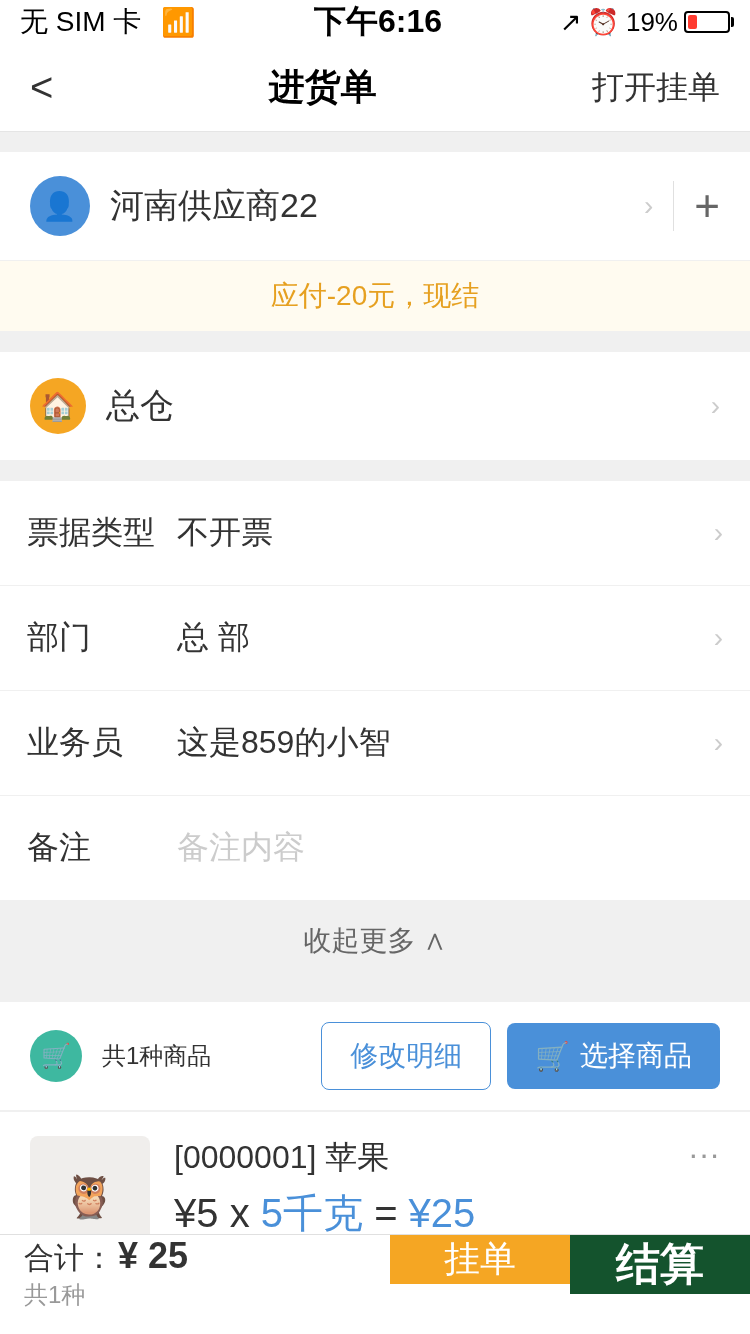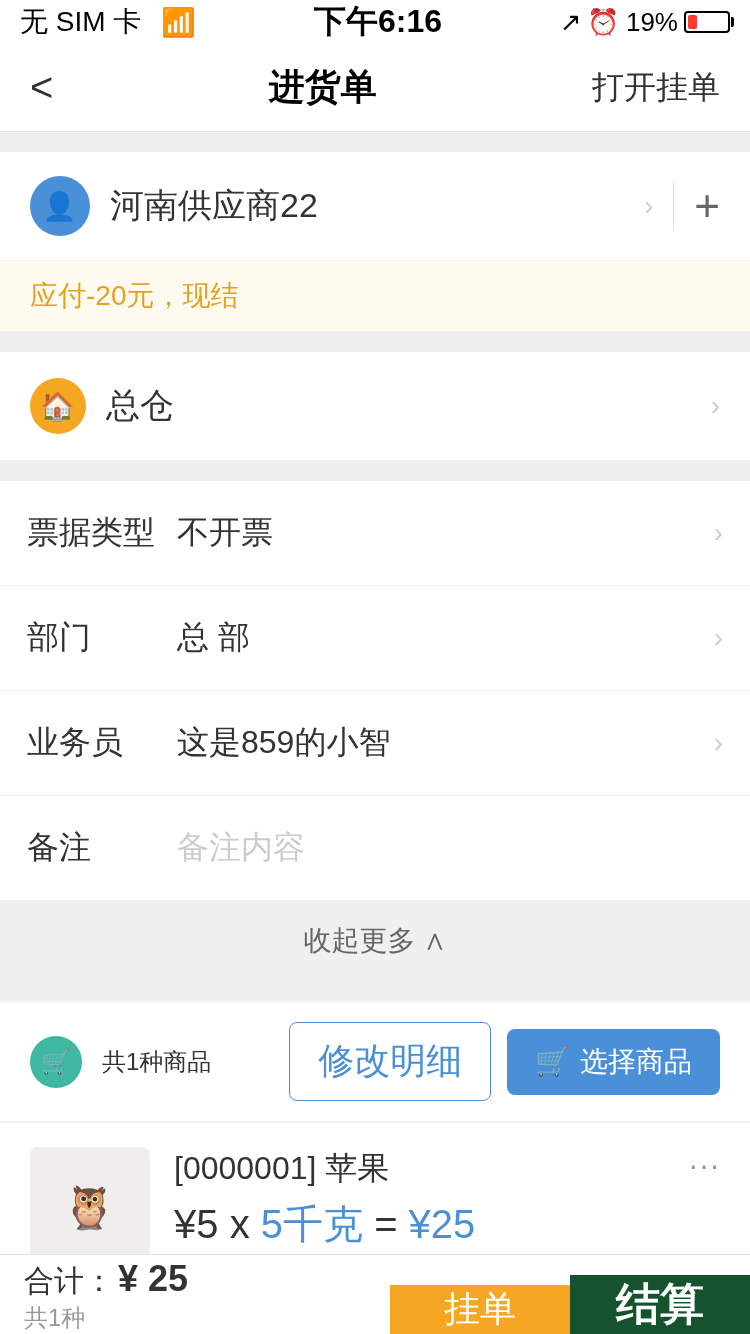--- a/index.html
+++ b/index.html
@@ -76,20 +76,21 @@
     .divider-vertical { width: 1px; background: #e0e0e0; height: 50px; margin: 0 20px; }
     .plus-btn { font-size: 44px; color: #666; cursor: pointer; }
 
     
     .info-banner {
       background: #fffbf0;
       padding: 16px 30px;
       font-size: 28px;
       color: #e6a020;
       border-bottom: 1px solid #f0f0f0;
+      text-align: center;
     }
 
     
     .warehouse-row {
       display: flex;
       align-items: center;
       padding: 26px 30px;
     }
     .warehouse-icon {
       width: 56px; height: 56px; border-radius: 50%; background: #f5a623;
@@ -143,21 +144,21 @@
       display: flex; align-items: center; justify-content: center;
       color: #fff; font-size: 24px; margin-right: 20px; flex-shrink: 0;
     }
     .product-count-text { flex: 1; font-size: 24px; color: #333; }
     .btn-modify {
       border: 1.5px solid #4a90d9;
       color: #4a90d9;
       background: #fff;
       border-radius: 8px;
       padding: 14px 28px;
-      font-size: 36px;
+      font-size: 28px;
       cursor: pointer;
       margin-right: 16px;
     }
     .btn-select {
       background: #4a90d9;
       color: #fff;
       border: none;
       border-radius: 8px;
       padding: 14px 28px;
       font-size: 28px;
@@ -185,23 +186,23 @@
     .product-name { font-size: 32px; color: #333; margin-bottom: 6px; }
     .product-price { font-size: 40px; color: #333; }
     .price-highlight { color: #4a90d9; }
     .more-btn { font-size: 32px; color: #999; align-self: flex-start; cursor: pointer; }
 
     
     .bottom-bar {
       position: fixed;
       bottom: 0;
       width: 750px;
-      height: 80px;
-      display: flex;
-      align-items: flex-end;
+      height: 100px;
+      display: flex;
+      align-items: flex-start;
       background: #fff;
       border-top: 1px solid #e0e0e0;
     }
     .total-section {
       flex: 1;
       display: flex;
       flex-direction: column;
       justify-content: center;
       padding: 0 24px;
     }

